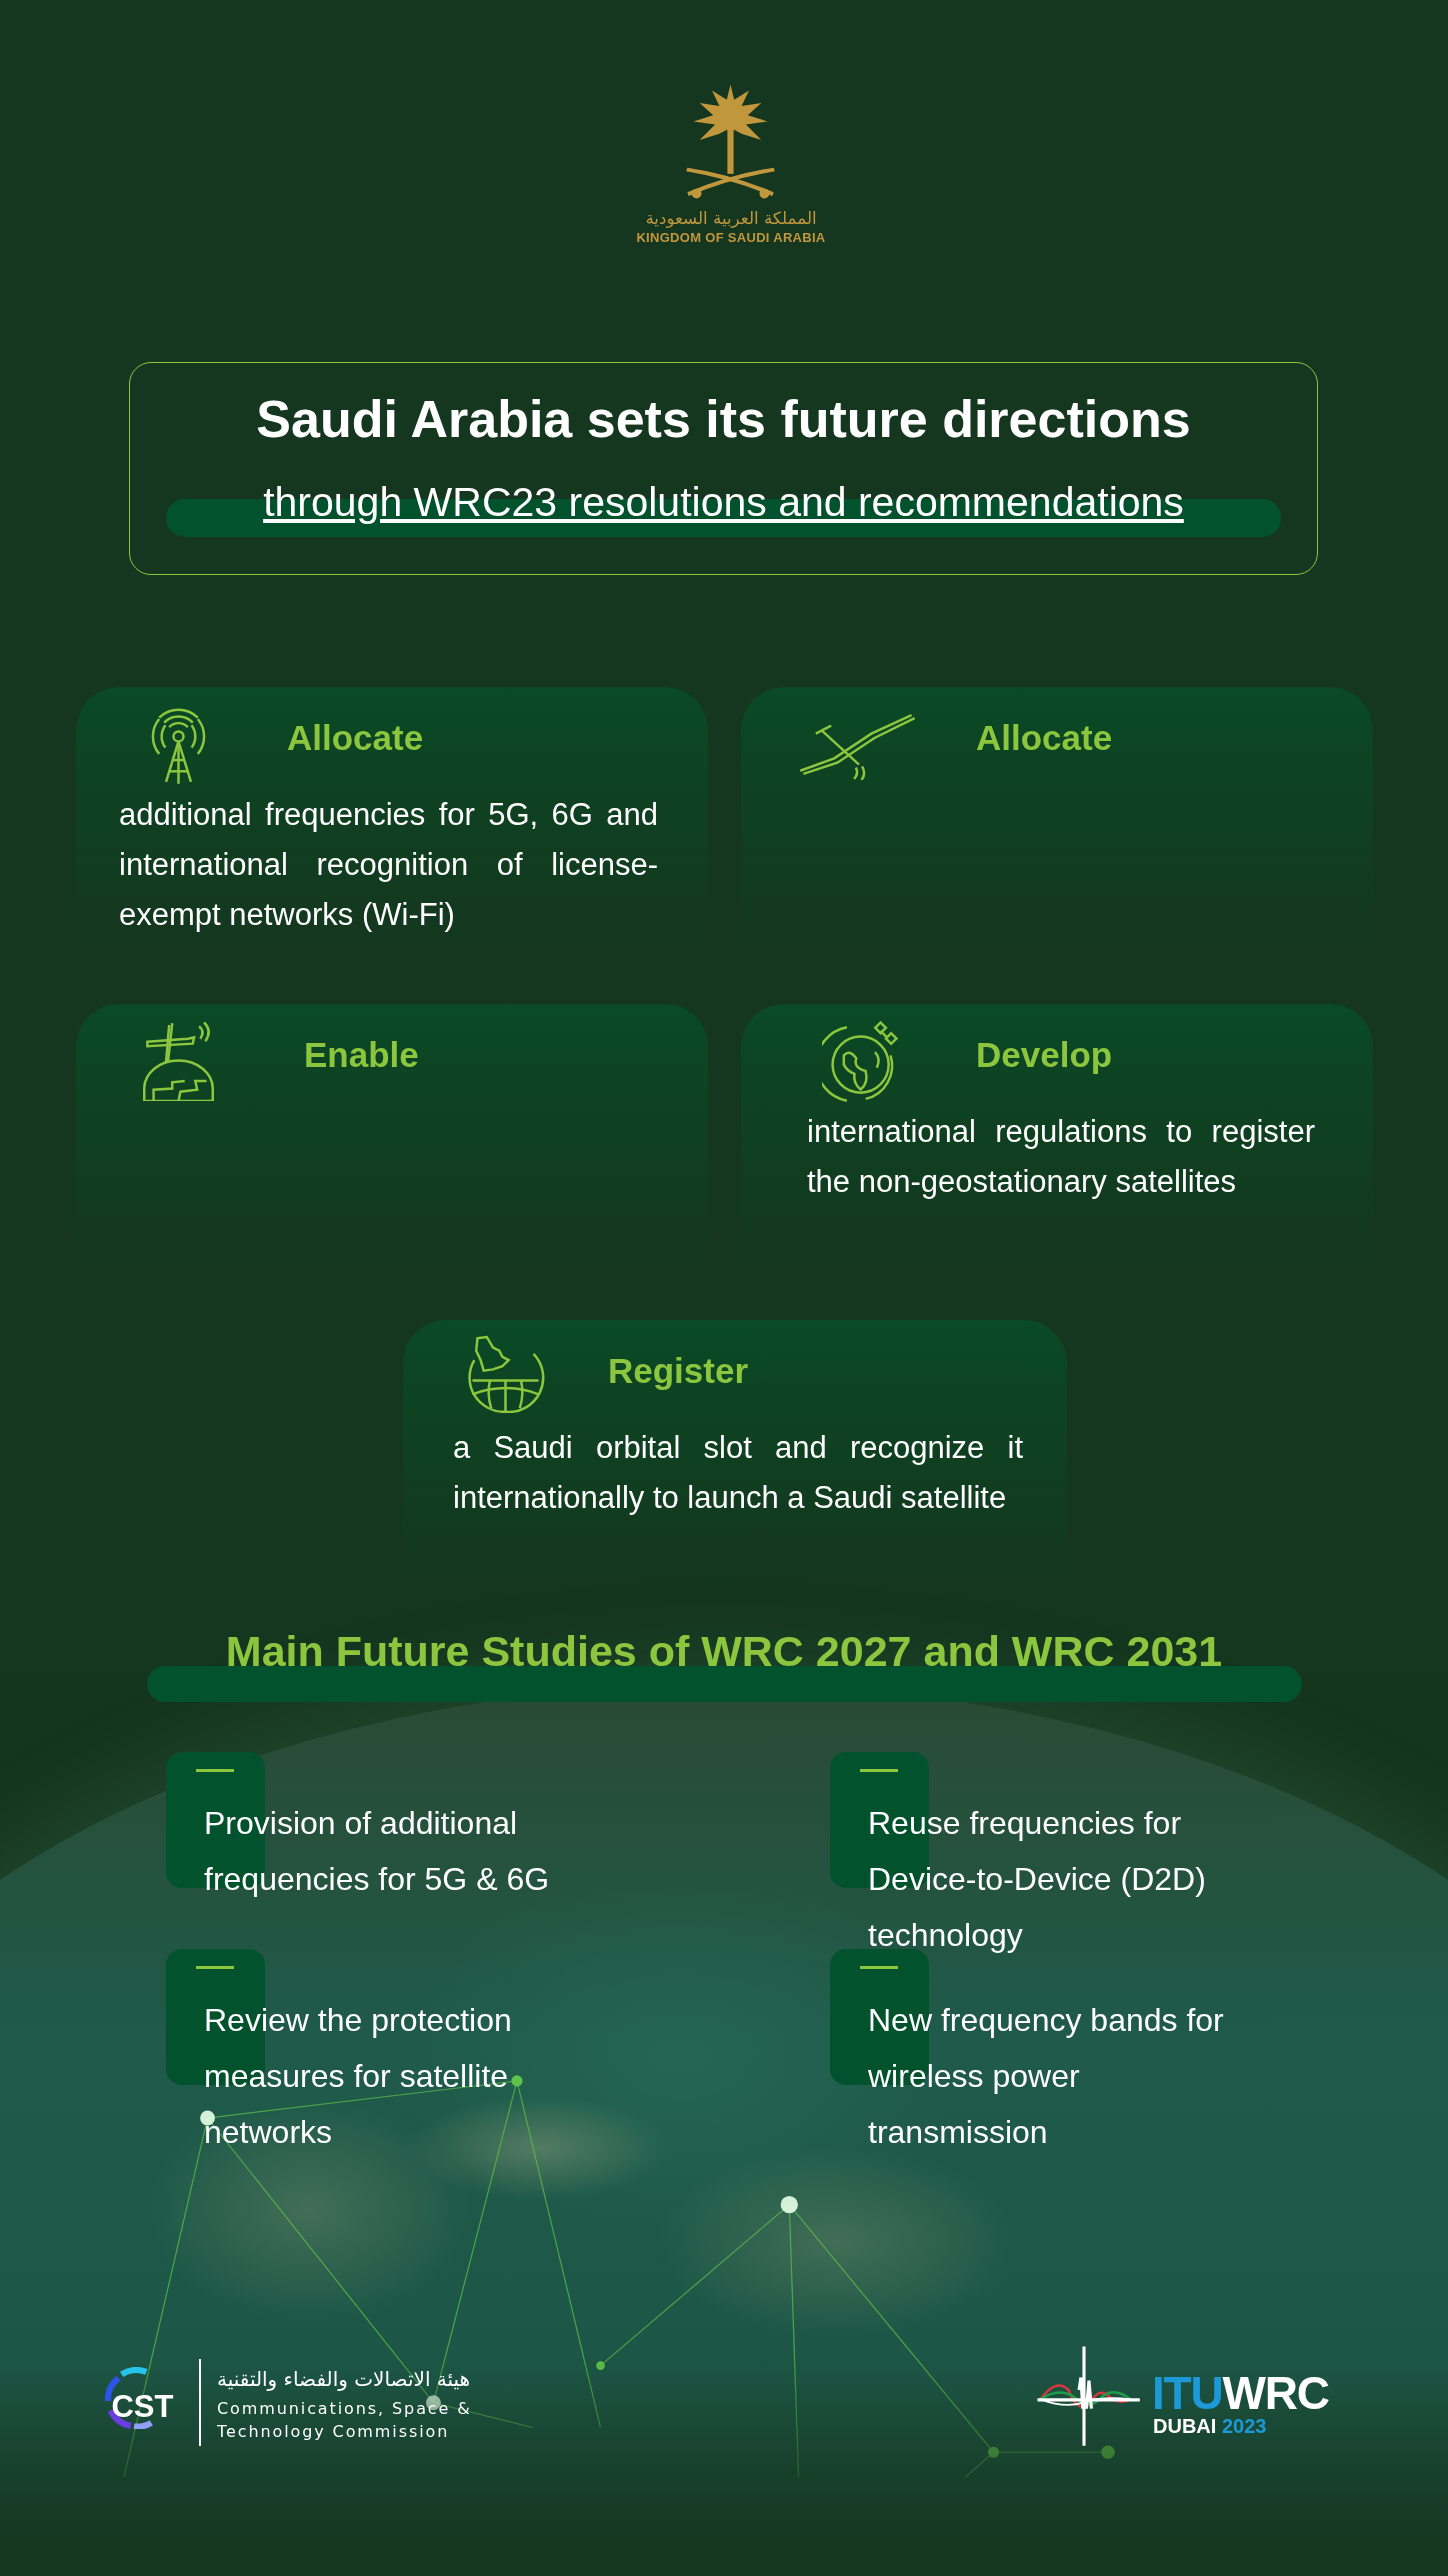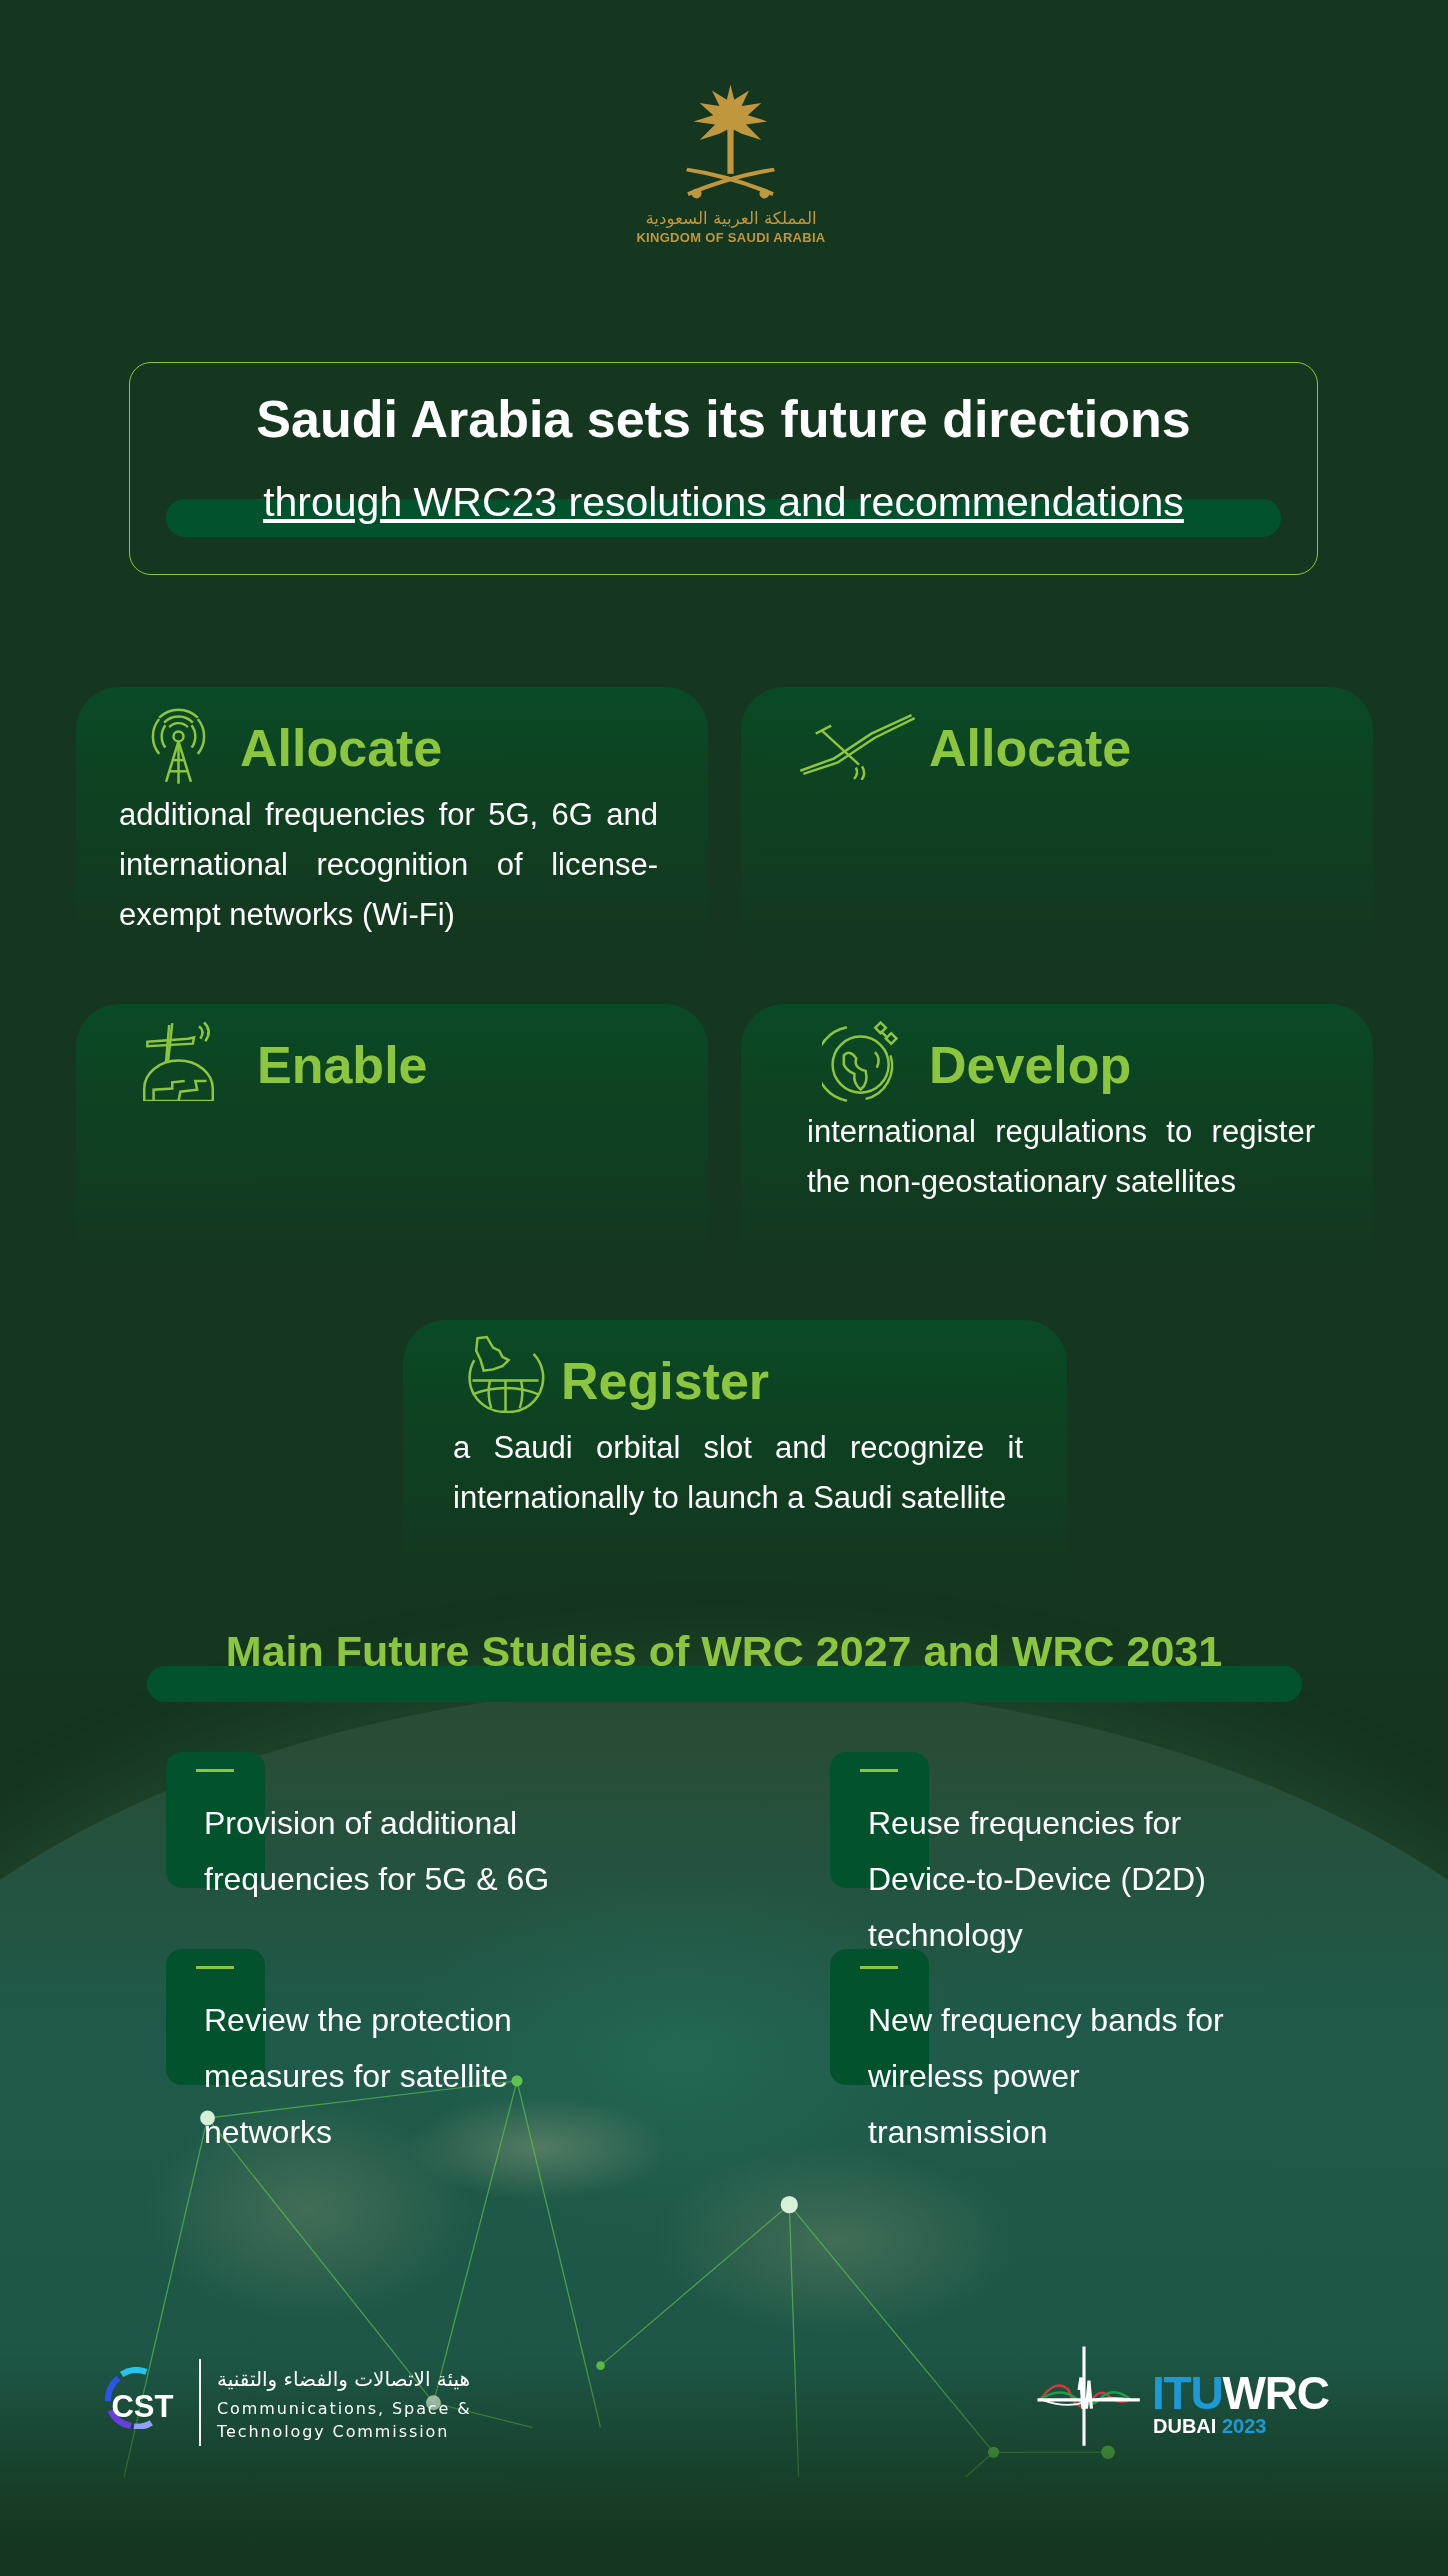--- a/index.html
+++ b/index.html
@@ -33,21 +33,21 @@
   }
   .title-1 { position:absolute; left:0; top:26px; width:100%; text-align:center; font-size:52px; font-weight:bold; font-family:"Liberation Sans", sans-serif; }
   .title-hl { position:absolute; left:36px; top:136px; width:1115px; height:38px; background:#03522e; border-radius:18.6px; }
   .title-2 { position:absolute; left:0; top:116px; width:100%; text-align:center; font-size:41px; font-family:"Liberation Sans", sans-serif;text-decoration:underline; }
 
   .card {
     position:absolute; width:632px; border-radius:43px 43px 0 0;
     background:linear-gradient(180deg, #0a4a26 0%, #0d4322 30%, rgba(21,54,31,0) 100%);
   }
   .card-icon { position:absolute; width:81px; height:81px; }
-  .card-title { position:absolute; font-size:52px; font-weight:bold; color:#8cc63f; font-family:"Liberation Sans", sans-serif; }
+  .card-title { position:absolute; font-size:35px; font-weight:bold; color:#8cc63f; font-family:"Liberation Sans", sans-serif;margin-left:47px; }
   .card-body { position:absolute; font-size:31px; line-height:50px; text-align:justify; color:#fff; font-family:"Liberation Sans", sans-serif; }
 
   .studies-hl { position:absolute; left:147px; top:1666px; width:1155px; height:36px; background:#03522e; border-radius:18.6px; }
   .studies-title { position:absolute; left:0; top:1627px; width:1448px; text-align:center; font-size:43px; font-weight:bold; color:#8cc63f; font-family:"Liberation Sans", sans-serif; }
 
   .study { position:absolute; width:495px; }
   .study-tab { position:absolute; left:0; top:0; width:99px; height:136px; background:#03522e; border-radius:16px; }
   .study-dash { position:absolute; left:30px; top:17.3px; width:38px; height:2.5px; background:#8cc63f; }
   .study-text { position:absolute; left:38px; top:43px; width:446px; font-size:32px; line-height:56px; font-family:"Liberation Sans", sans-serif; }
 

